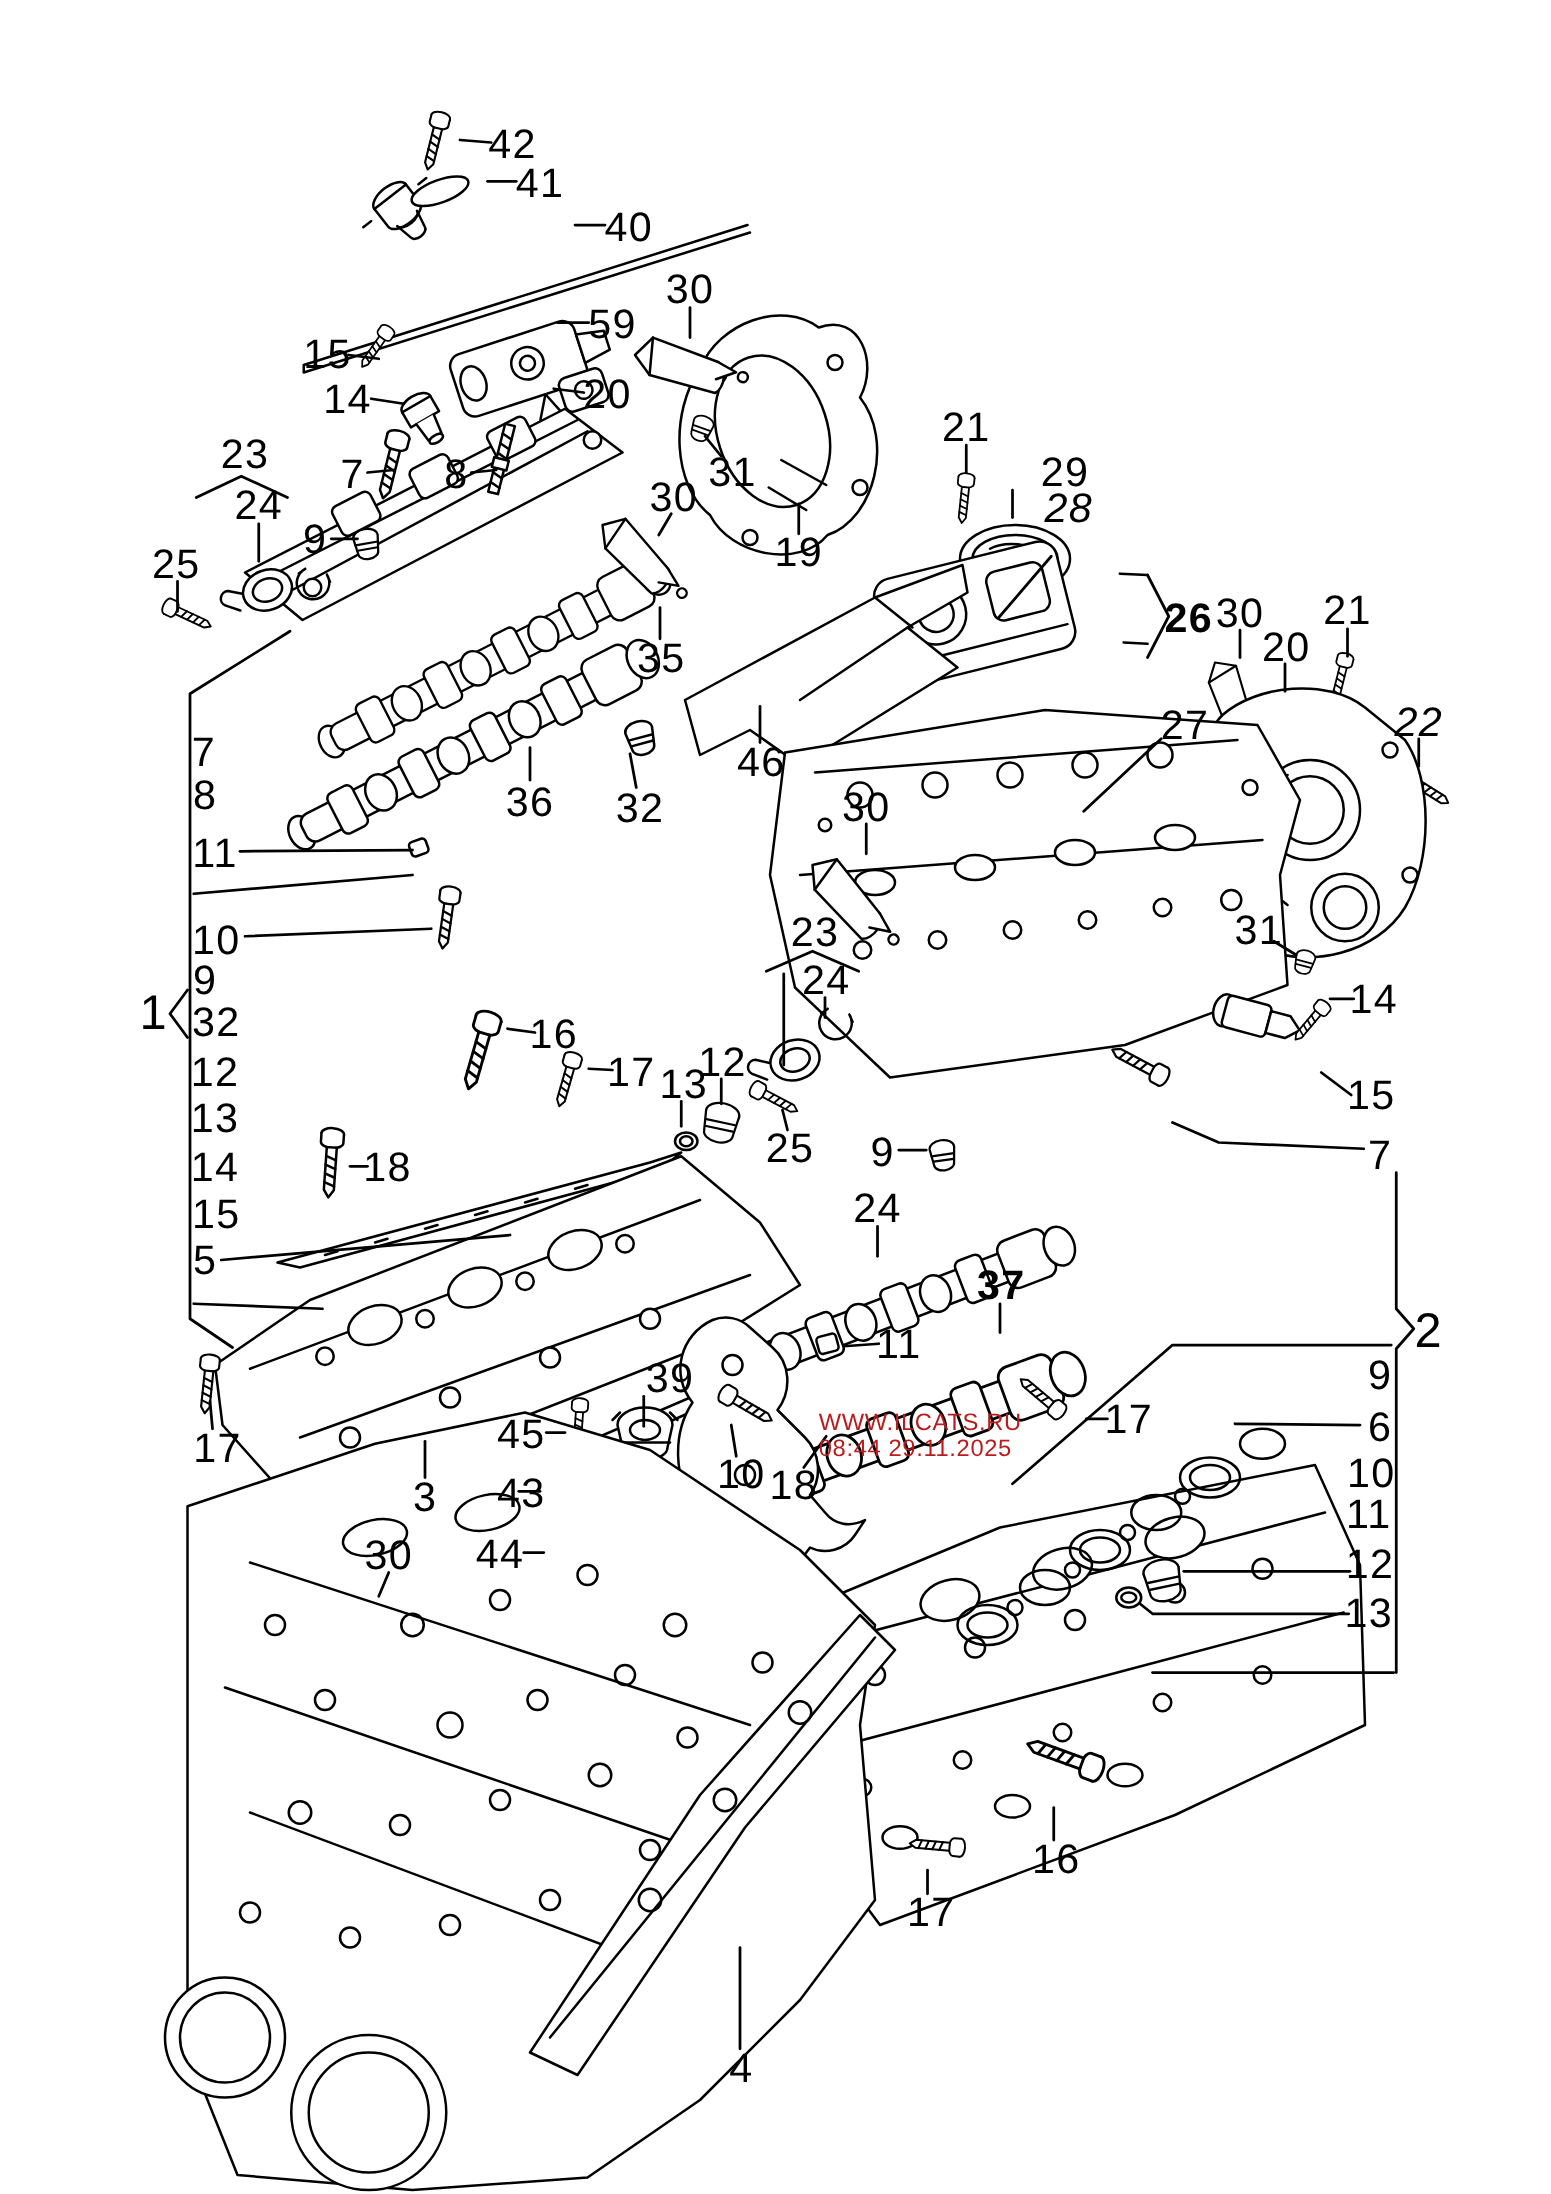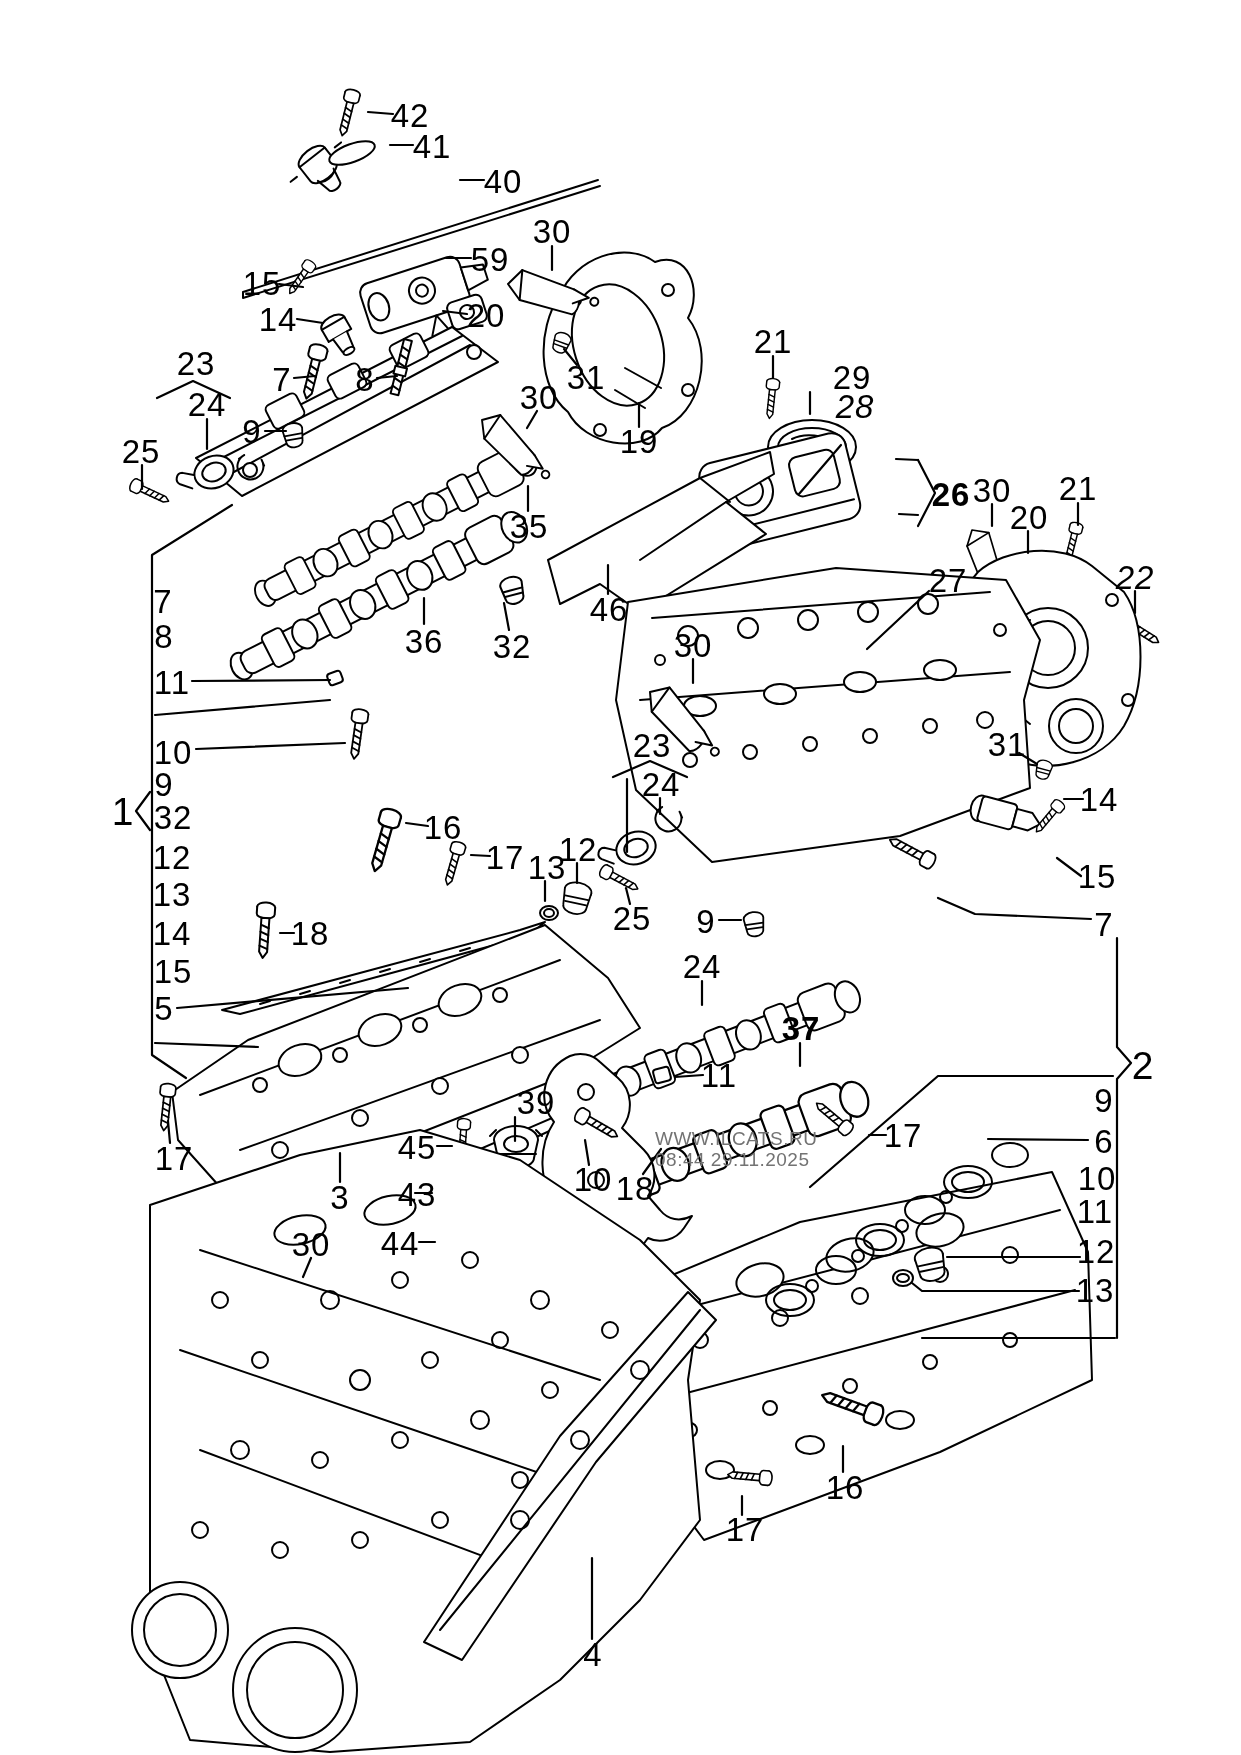--- a/index.html
+++ b/index.html
@@ -444,21 +444,21 @@
         <polyline points="155,715 330,700" class="leader"></polyline>
         <polyline points="155,1043 258,1047" class="leader"></polyline>
         <polyline points="810,1187 938,1076 1113,1076" class="leader"></polyline>
         <polyline points="922,1338 1115,1338" class="leader"></polyline>
         <polyline points="896,459 918,460" class="leader"></polyline>
         <polyline points="899,514 918,515" class="leader"></polyline>
         <polyline points="627,779 627,852" class="leader"></polyline>
       </g>
   </svg>
 
-  <div id="watermark" style="left: 655px; top: 1128px; color: #737373;">
+  <div id="watermark" style="left: 655px; top: 1128px; color: #b91c1c;">
     <div>WWW.ILCATS.RU</div>
     <div>08:44 29.11.2025</div>
   </div>
 
 <div class="callout" style="left: 410px; top: 115px;">42</div>
     <div class="callout" style="left: 432px; top: 146px;">41</div>
     <div class="callout" style="left: 503px; top: 181px;">40</div>
     <div class="callout" style="left: 552px; top: 231px;">30</div>
     <div class="callout" style="left: 490px; top: 259px;">59</div>
     <div class="callout" style="left: 262px; top: 283px;">15</div>

